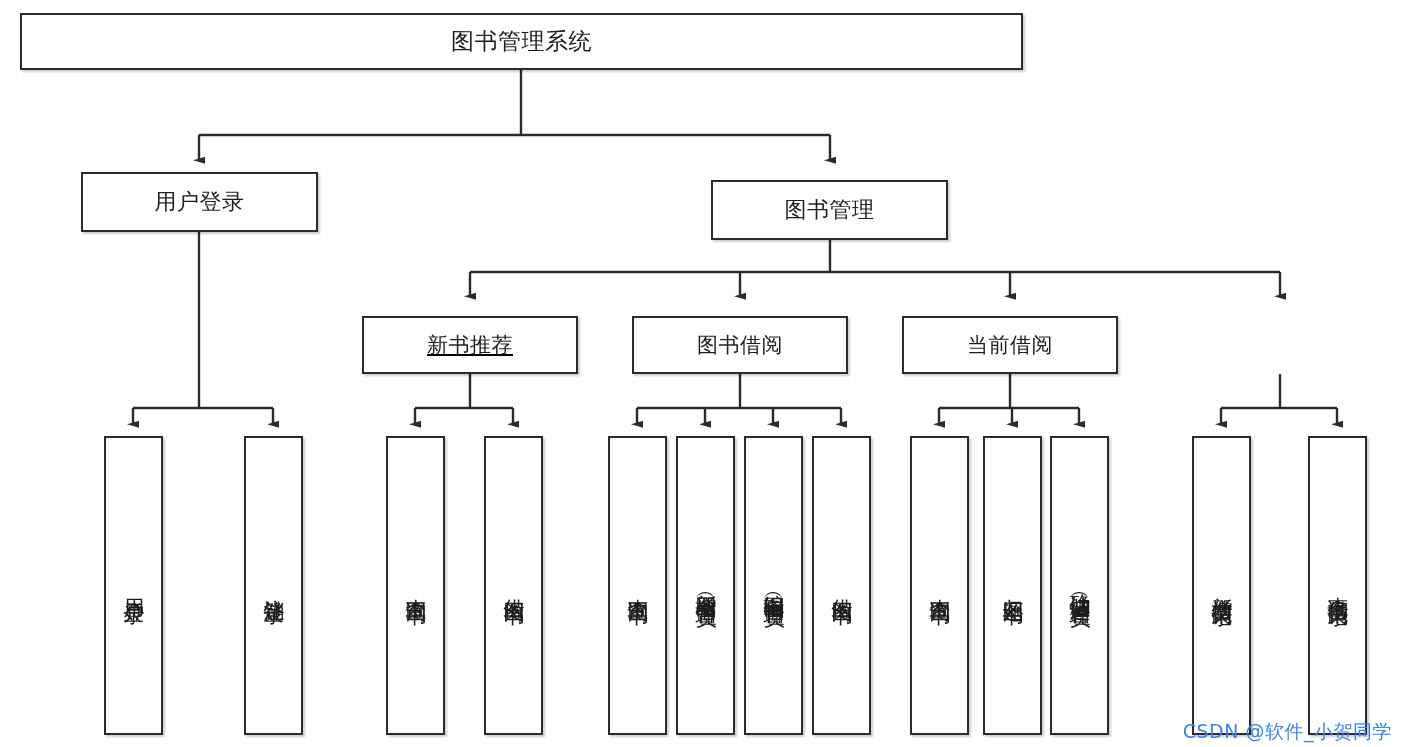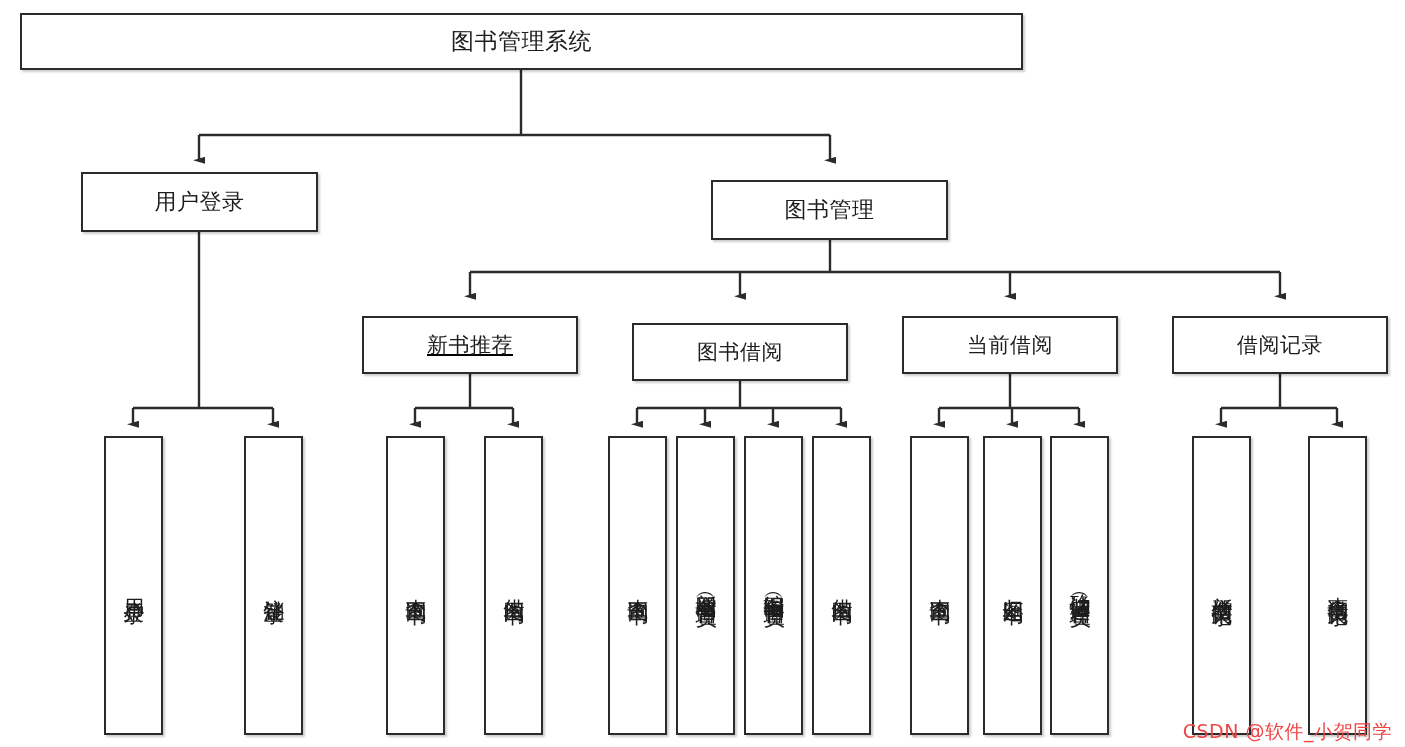--- a/index.html
+++ b/index.html
@@ -56,21 +56,21 @@
     line-height: 1.18;
     letter-spacing: 2px;
     white-space: nowrap;
     max-height: 290px;
   }
   #watermark {
     position: absolute;
     right: 8px;
     bottom: 2px;
     font-size: 19px;
-    color: #ef4444;
+    color: #3b82f6;
     white-space: nowrap;
     letter-spacing: 0.5px;
   }
 </style>
 </head>
 <body>
 
 <div id="canvas">
 
   <svg class="edges" viewBox="0 0 1405 747">
@@ -130,28 +130,25 @@
   <div class="node l2" style="left:81px; top:172px; width:237px; height:60px;">
     <span class="label">用户登录</span>
   </div>
   <div class="node l2" style="left:711px; top:172px; width:237px; height:60px;margin-top:8px;">
     <span class="label">图书管理</span>
   </div>
 
   <div class="node l3" style="left:362px; top:316px; width:216px; height:58px;text-decoration:underline;">
     <span class="label">新书推荐</span>
   </div>
-  <div class="node l3" style="left:632px; top:316px; width:216px; height:58px;margin-top:7px;">
+  <div class="node l3" style="left:632px; top:316px; width:216px; height:58px;">
     <span class="label">图书借阅</span>
   </div>
   <div class="node l3" style="left:902px; top:316px; width:216px; height:58px;justify-content:center;">
     <span class="label">当前借阅</span>
-  </div>
-  <div class="node l3" style="left:1172px; top:316px; width:216px; height:58px;">
-    <span class="label">借阅记录</span>
   </div>
 
   <div class="node leaf" style="left:104px; top:436px; width:59px; height:299px;">
     <span class="label">用户登录</span>
   </div>
   <div class="node leaf" style="left:244px; top:436px; width:59px; height:299px;">
     <span class="label">注销登录</span>
   </div>
 
   <div class="node leaf" style="left:386px; top:436px; width:59px; height:299px;">

